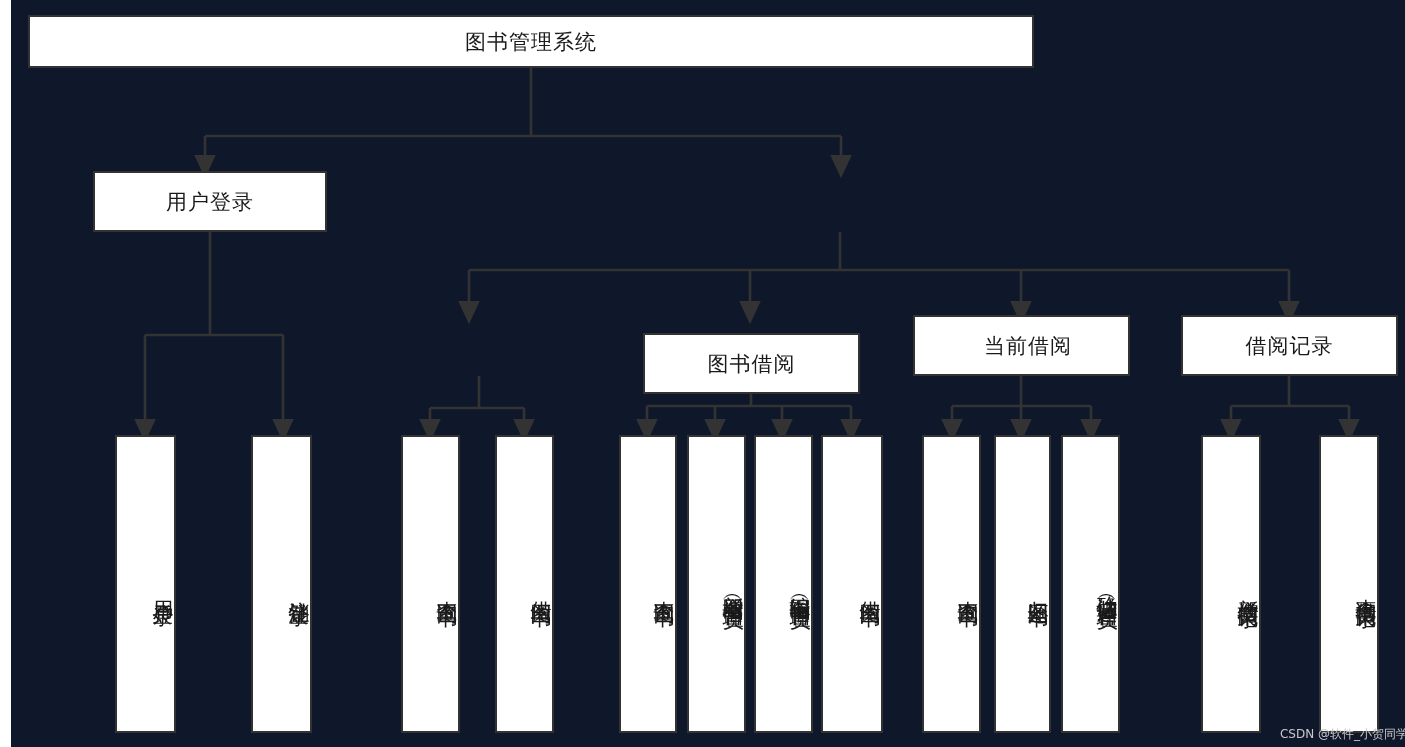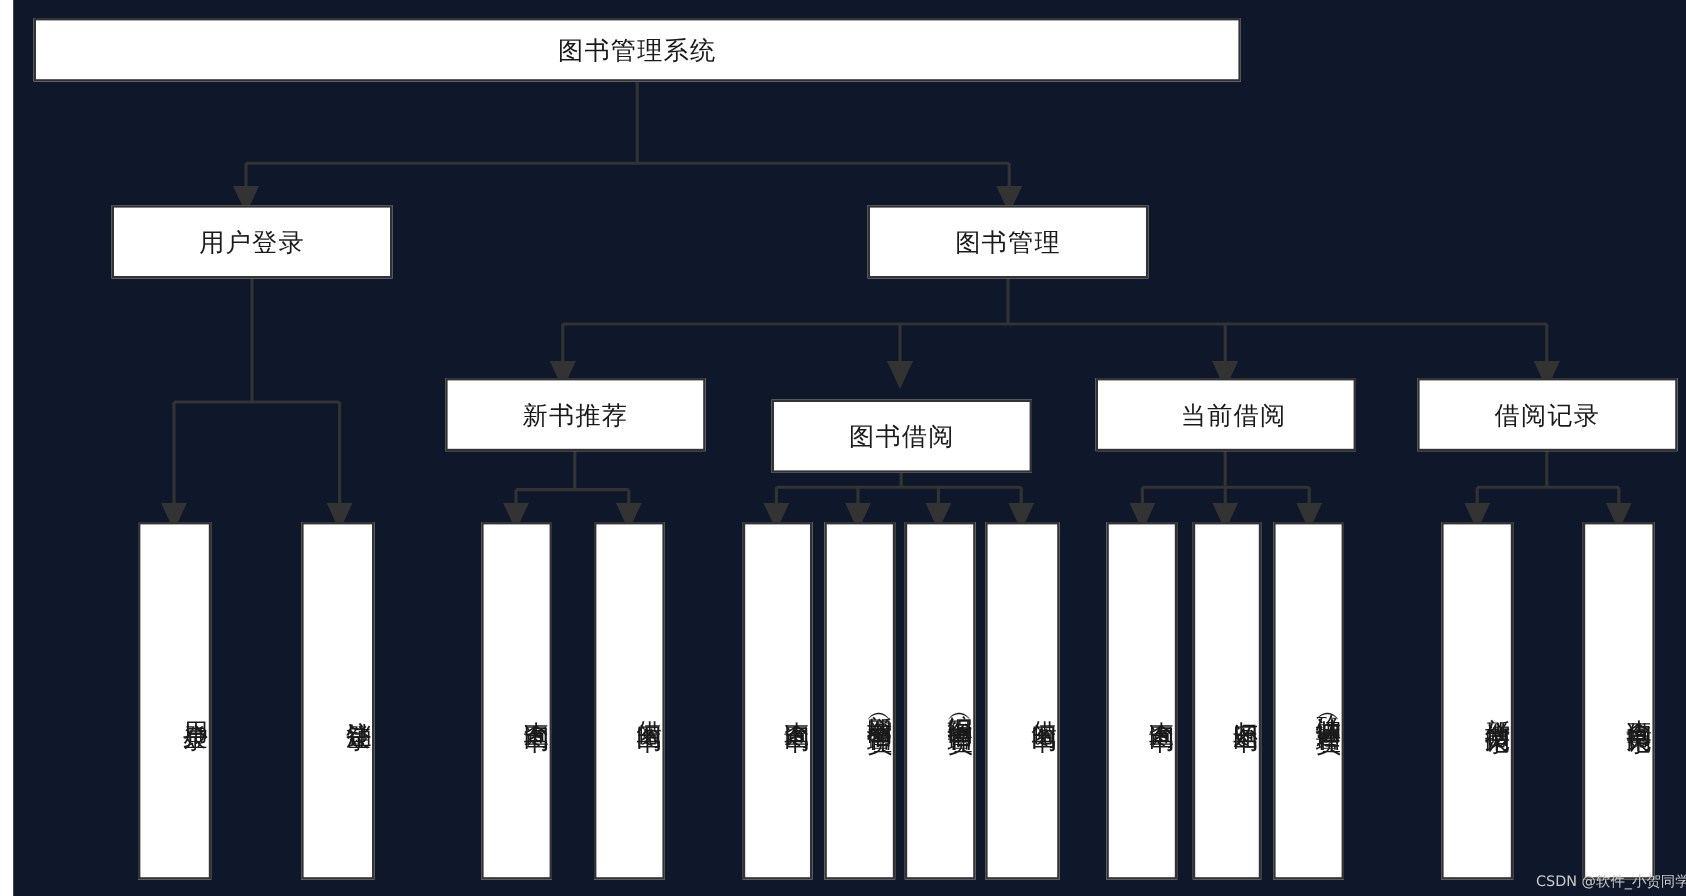--- a/index.html
+++ b/index.html
@@ -124,27 +124,21 @@
     </g>
   </svg>
 
   <div class="node h" id="n-root" style="left: 17px; top: 15px; width: 1006px; height: 53px;">
     <span class="lbl">图书管理系统</span>
   </div>
 
   <div class="node h" id="n-l2-0" style="left: 82px; top: 171px; width: 234px; height: 61px;">
     <span class="lbl">用户登录</span>
   </div>
-  <div class="node h" id="n-l2-1" style="left: 712px; top: 171px; width: 234px; height: 61px;">
-    <span class="lbl">图书管理</span>
-  </div>
 
-  <div class="node h" id="n-l3-0" style="left: 360px; top: 315px; width: 217px; height: 61px;">
-    <span class="lbl">新书推荐</span>
-  </div>
   <div class="node h" id="n-l3-1" style="left: 632px; top: 333px; width: 217px; height: 61px;">
     <span class="lbl">图书借阅</span>
   </div>
   <div class="node h" id="n-l3-2" style="left: 902px; top: 315px; width: 217px; height: 61px; padding-left: 13px;">
     <span class="lbl">当前借阅</span>
   </div>
   <div class="node h" id="n-l3-3" style="left: 1170px; top: 315px; width: 217px; height: 61px;">
     <span class="lbl">借阅记录</span>
   </div>
 

